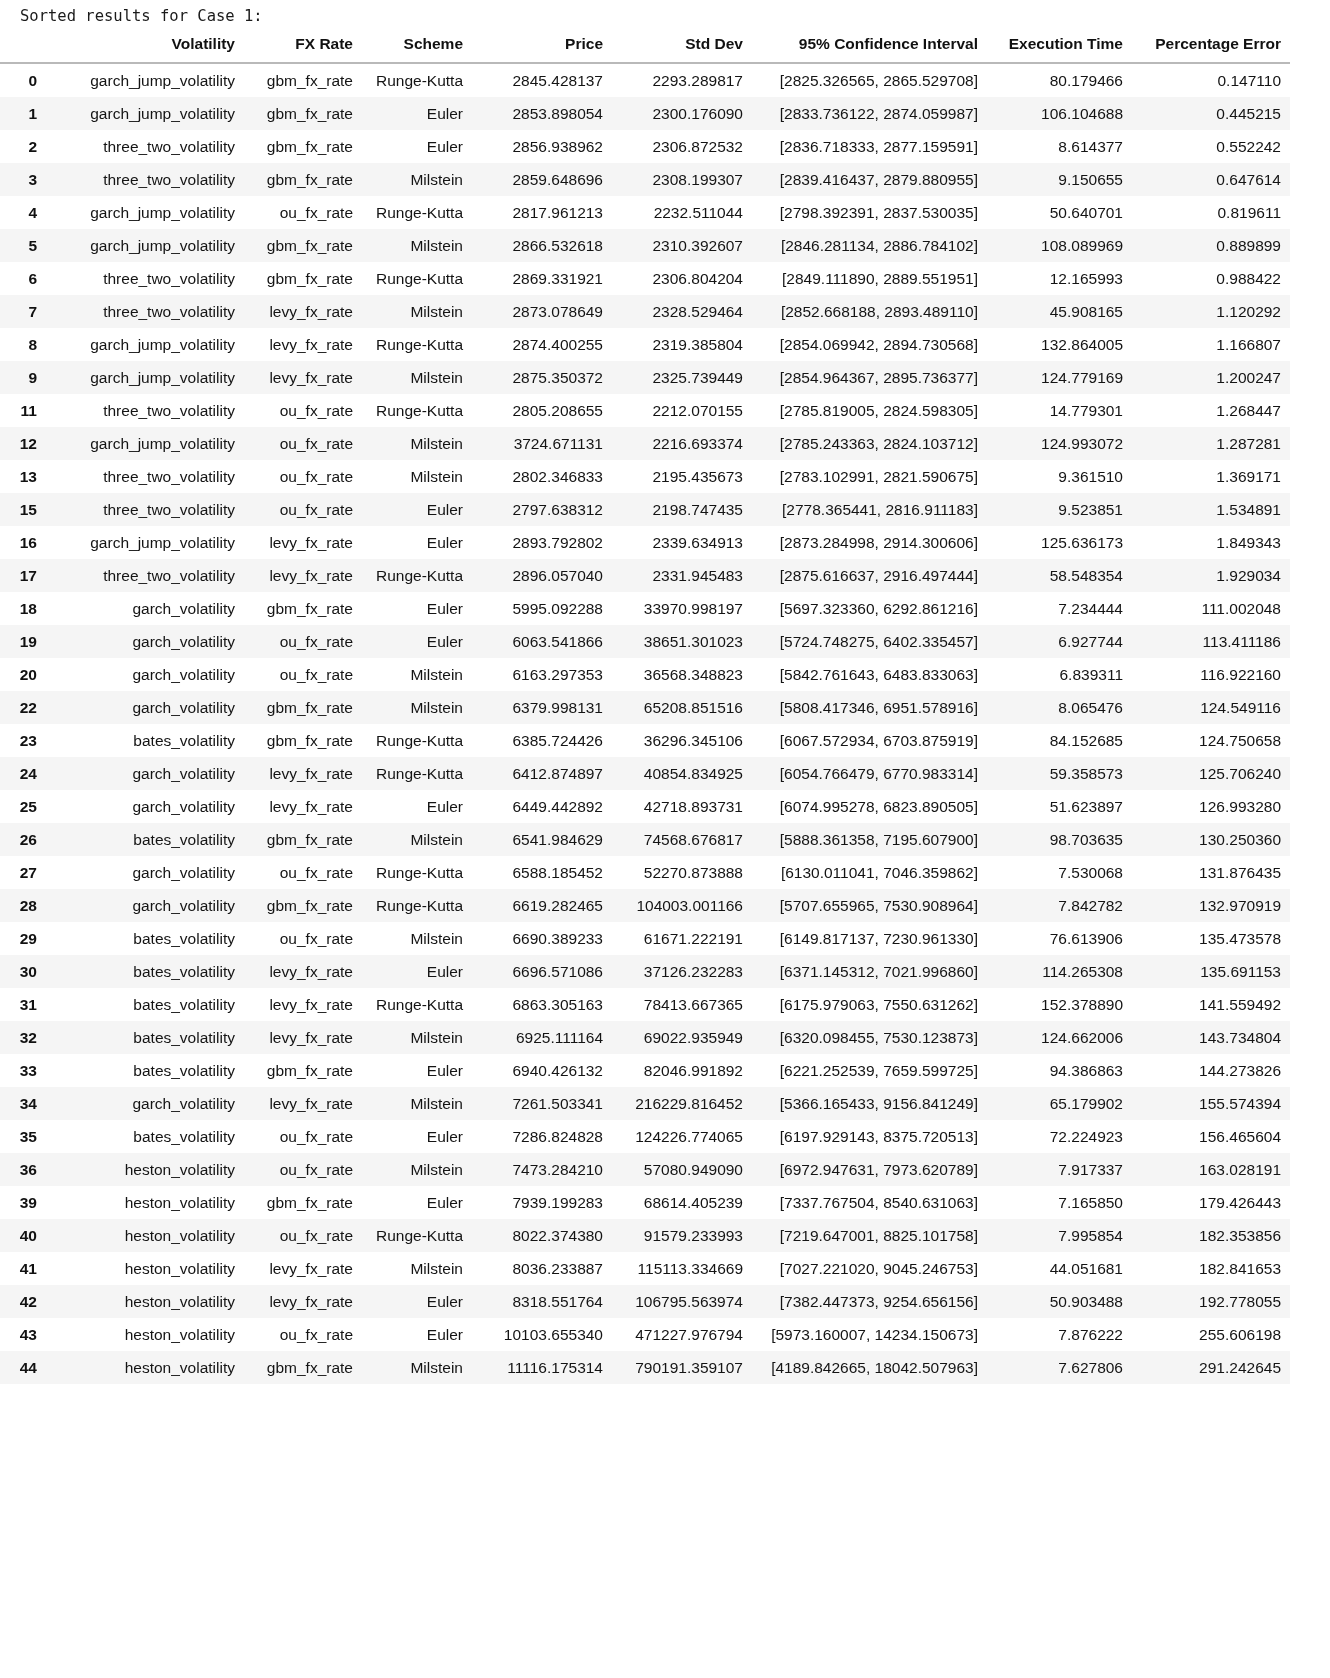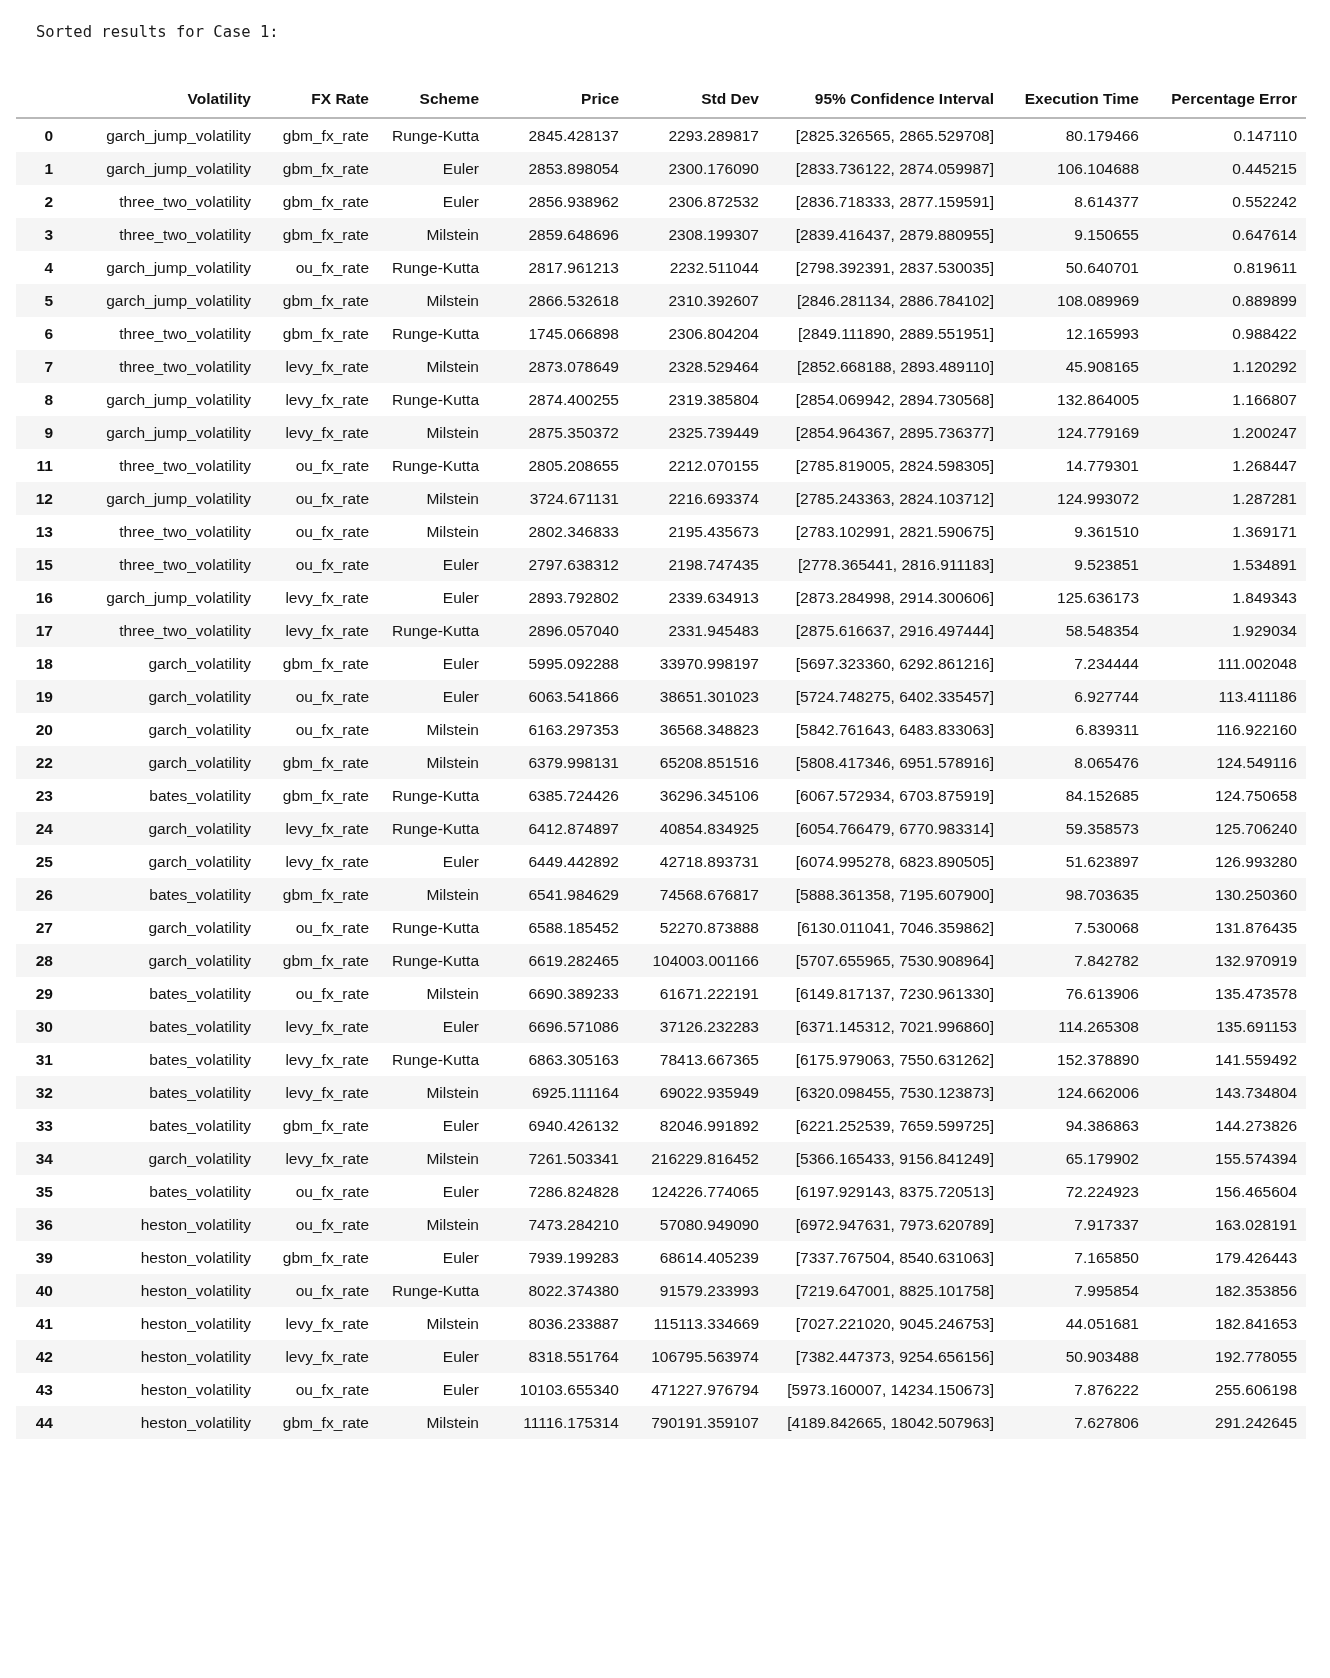--- a/index.html
+++ b/index.html
@@ -12,39 +12,38 @@
     height: 1678px;
     font-family: "Liberation Sans", sans-serif;
     color: #111111;
     overflow: hidden;
   }
   .page {
     position: relative;
     width: 1330px;
     height: 1678px;
     box-sizing: border-box;
-    padding: 16px;
+    padding: 0;
     background: #ffffff;
     border-radius: 22px;
   }
   .caption {
     font-family: "DejaVu Sans Mono", monospace;
     font-size: 15.5px;
     line-height: 30px;
     color: #1a1a1a;
     padding: 1px 0 0 20px;
     letter-spacing: 0px;
     white-space: pre;
   }
   table.df {
     border-collapse: collapse;
     width: 1084px;
     table-layout: fixed;
     font-size: 15.5px;
-    margin-top: 39px;
   }
   table.df thead th {
     font-weight: bold;
     text-align: right;
     vertical-align: bottom;
     padding: 4px 9px 9px 9px;
     color: #111111;
     border: none;
     white-space: nowrap;
     font-size: 15.5px;
@@ -183,21 +182,21 @@
           <td class="cell">2310.392607</td>
           <td class="cell">[2846.281134, 2886.784102]</td>
           <td class="cell">108.089969</td>
           <td class="cell">0.889899</td>
         </tr>
         <tr>
           <td class="rowidx">6</td>
           <td class="cell">three_two_volatility</td>
           <td class="cell">gbm_fx_rate</td>
           <td class="cell">Runge-Kutta</td>
-          <td class="cell">1745.066898</td>
+          <td class="cell">2869.331921</td>
           <td class="cell">2306.804204</td>
           <td class="cell">[2849.111890, 2889.551951]</td>
           <td class="cell">12.165993</td>
           <td class="cell">0.988422</td>
         </tr>
         <tr>
           <td class="rowidx">7</td>
           <td class="cell">three_two_volatility</td>
           <td class="cell">levy_fx_rate</td>
           <td class="cell">Milstein</td>

